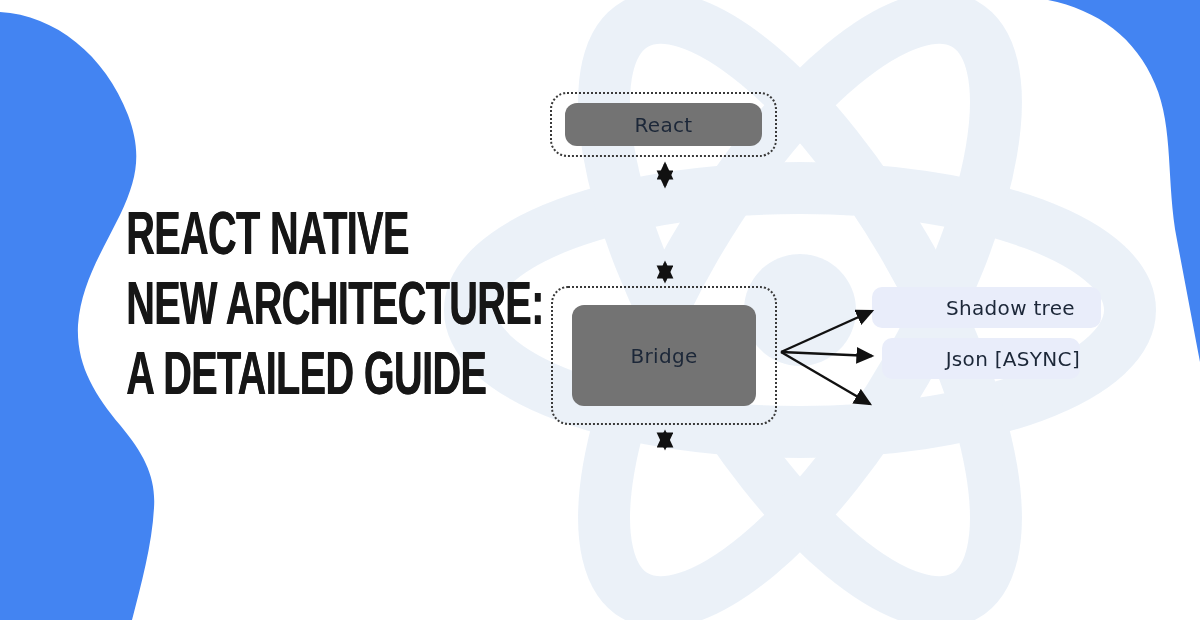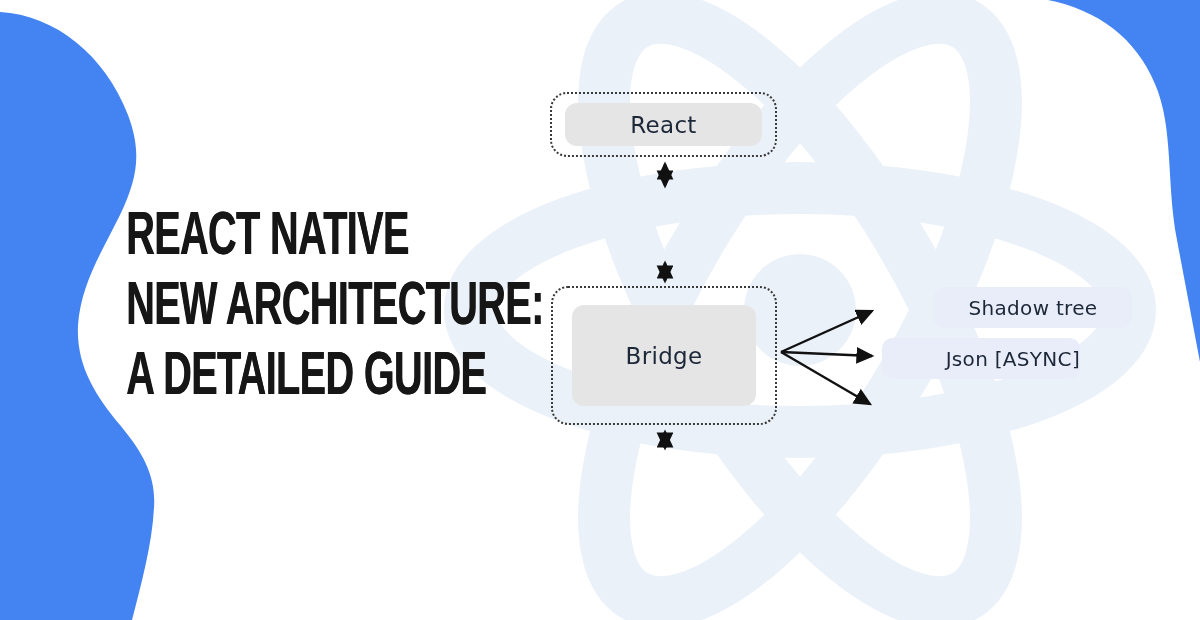--- a/index.html
+++ b/index.html
@@ -9,23 +9,23 @@
 
   
   .title{position:absolute;left:126px;top:198px;color:#161616;
          font-family:"Liberation Sans",sans-serif;font-weight:bold;
          font-size:62px;line-height:70px;letter-spacing:-1px;white-space:nowrap;
          transform:scaleX(0.64);transform-origin:left top;
          text-shadow:0.7px 0 0 #161616;}
 
   
   .dashed-box{position:absolute;border:2px dotted #3a3a3a;border-radius:17px;box-sizing:border-box;}
-  .fill{position:absolute;inset:9px 13px;background:#e5e5e5;border-radius:12px;
+  .fill{position:absolute;inset:9px 13px;background:#737373;border-radius:12px;
         display:flex;align-items:center;justify-content:center;
-        font-size:23px;color:#1c2738;letter-spacing:0.3px;}
+        font-size:20px;color:#1c2738;letter-spacing:0.3px;}
   .fill.big{inset:17px 19px;}
 
   
   .pill{position:absolute;background:#e9edfa;border-radius:10px;
         display:flex;align-items:center;justify-content:center;
         font-size:20px;color:#1c2738;letter-spacing:0.3px;}
 
   .arrows{position:absolute;left:0;top:0;width:1200px;height:620px;pointer-events:none;}
 </style>
 </head>
@@ -68,21 +68,21 @@
     <div class="fill">React</div>
   </div>
 
 
 
   <div class="dashed-box" style="left:551px;top:286px;width:226px;height:139px;">
     <div class="fill big">Bridge</div>
   </div>
 
 
-  <div class="pill" style="left:934px;top:287px;width:198px;height:41px;">
+  <div class="pill" style="left:872px;top:287px;width:181px;height:41px;padding-left:48px;">
     <span>Shadow tree</span>
   </div>
   <div class="pill" style="left:882px;top:338px;width:198px;height:41px;justify-content:flex-end;">
     <span>Json [ASYNC]</span>
   </div>
 
   <svg class="arrows" viewBox="0 0 1200 620" xmlns="http://www.w3.org/2000/svg">
     <defs>
       <marker id="ah" markerWidth="9" markerHeight="8" refX="6.5" refY="3.5" orient="auto-start-reverse">
         <path d="M0,0 L7.5,3.5 L0,7 Z" fill="#111111"></path>

